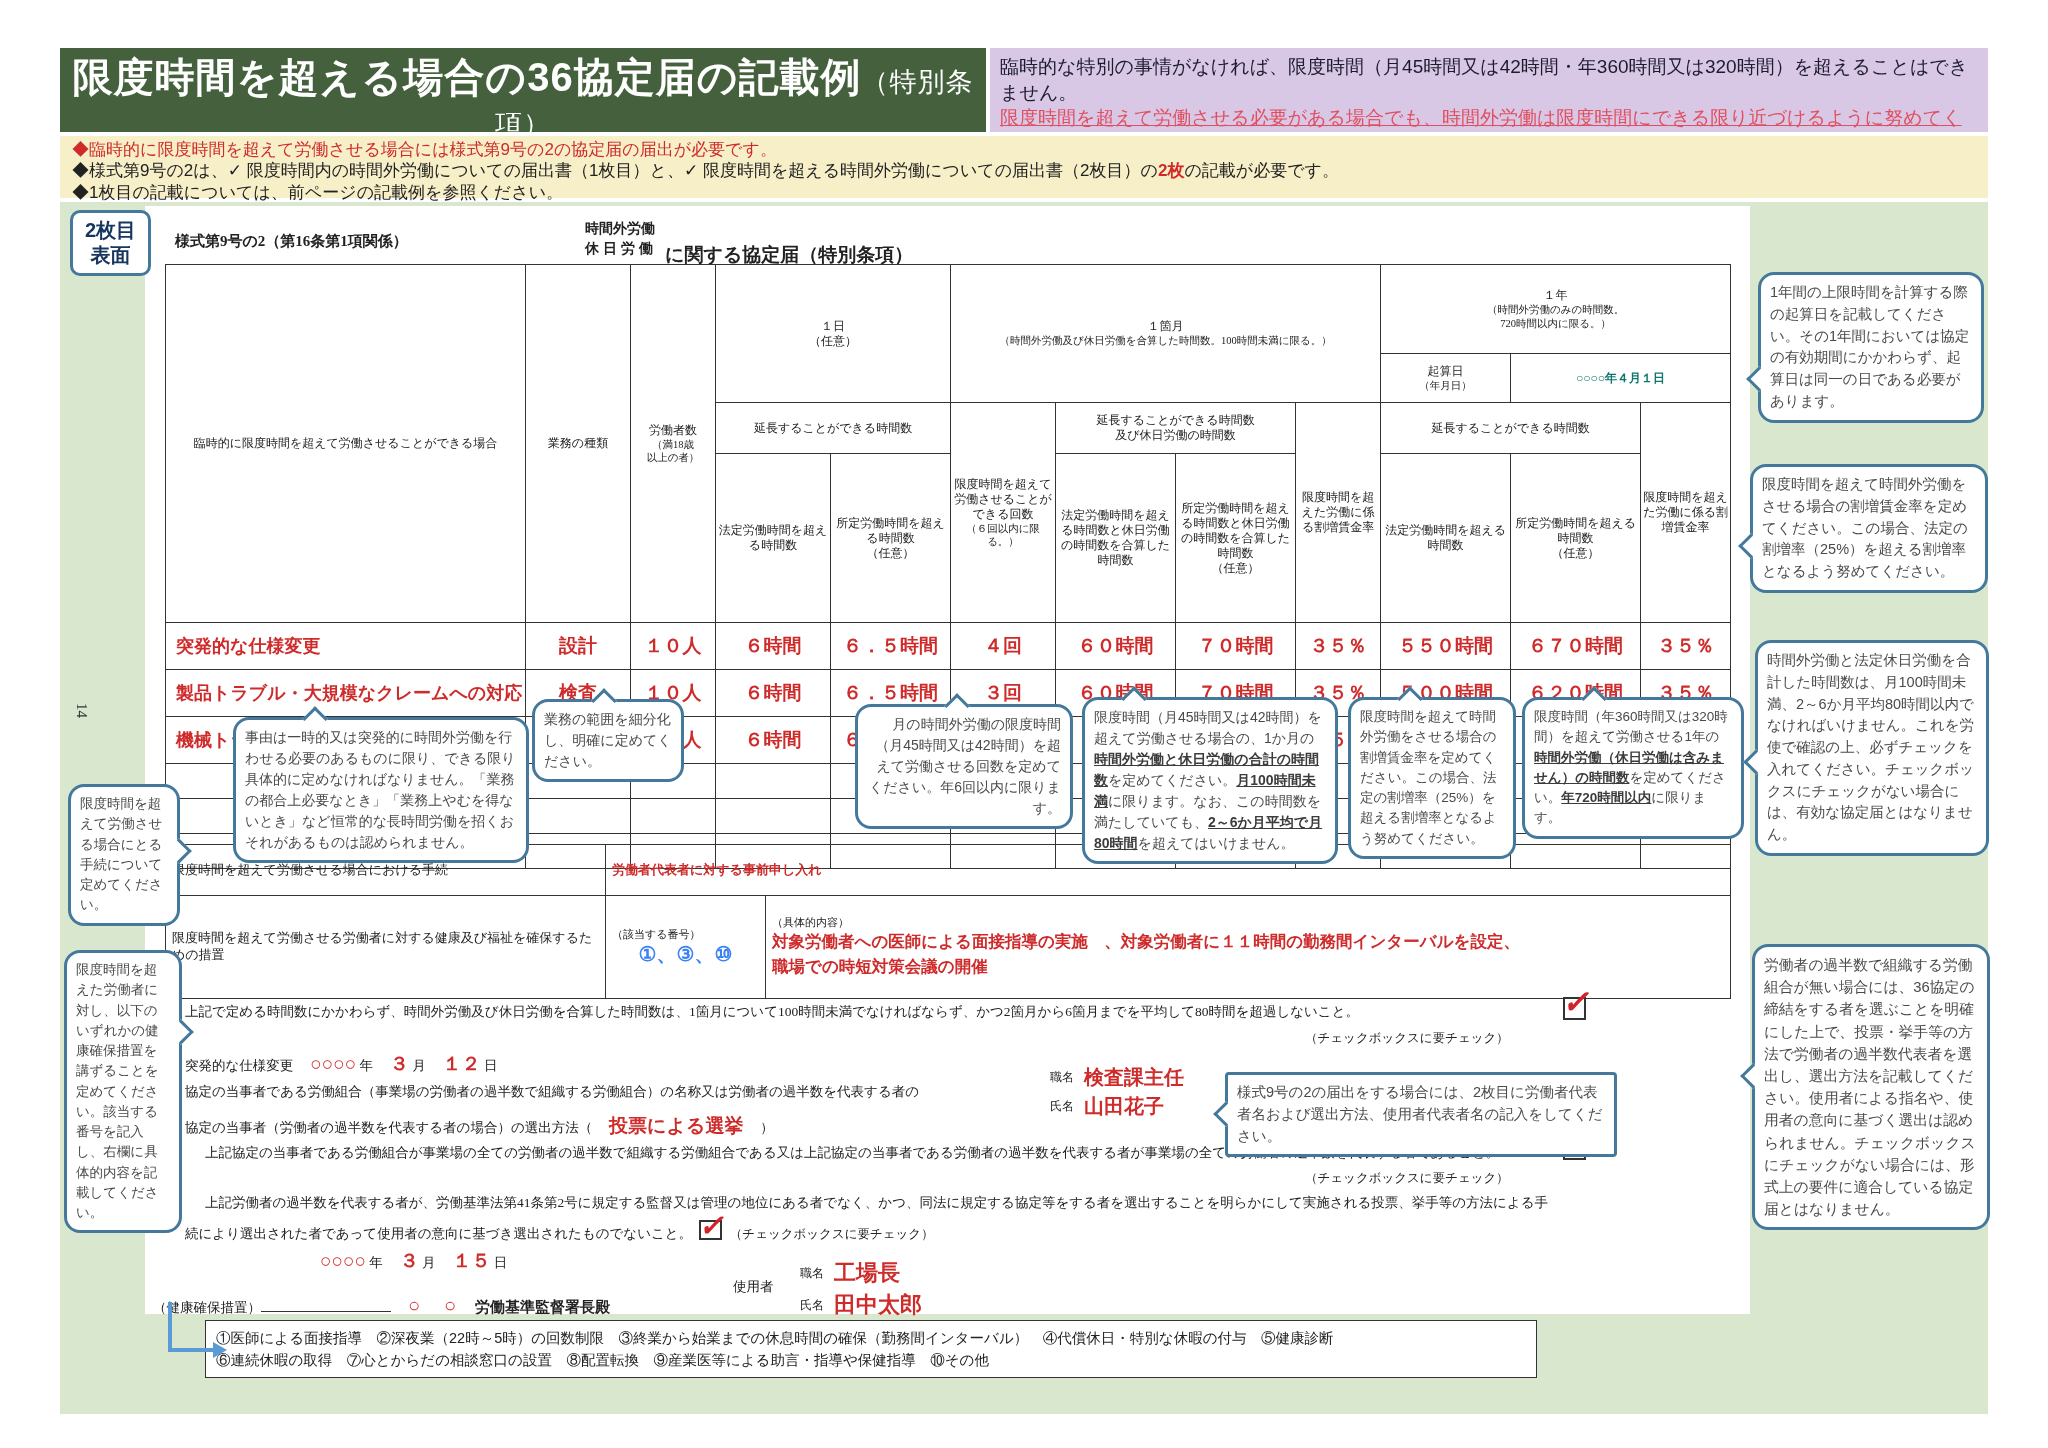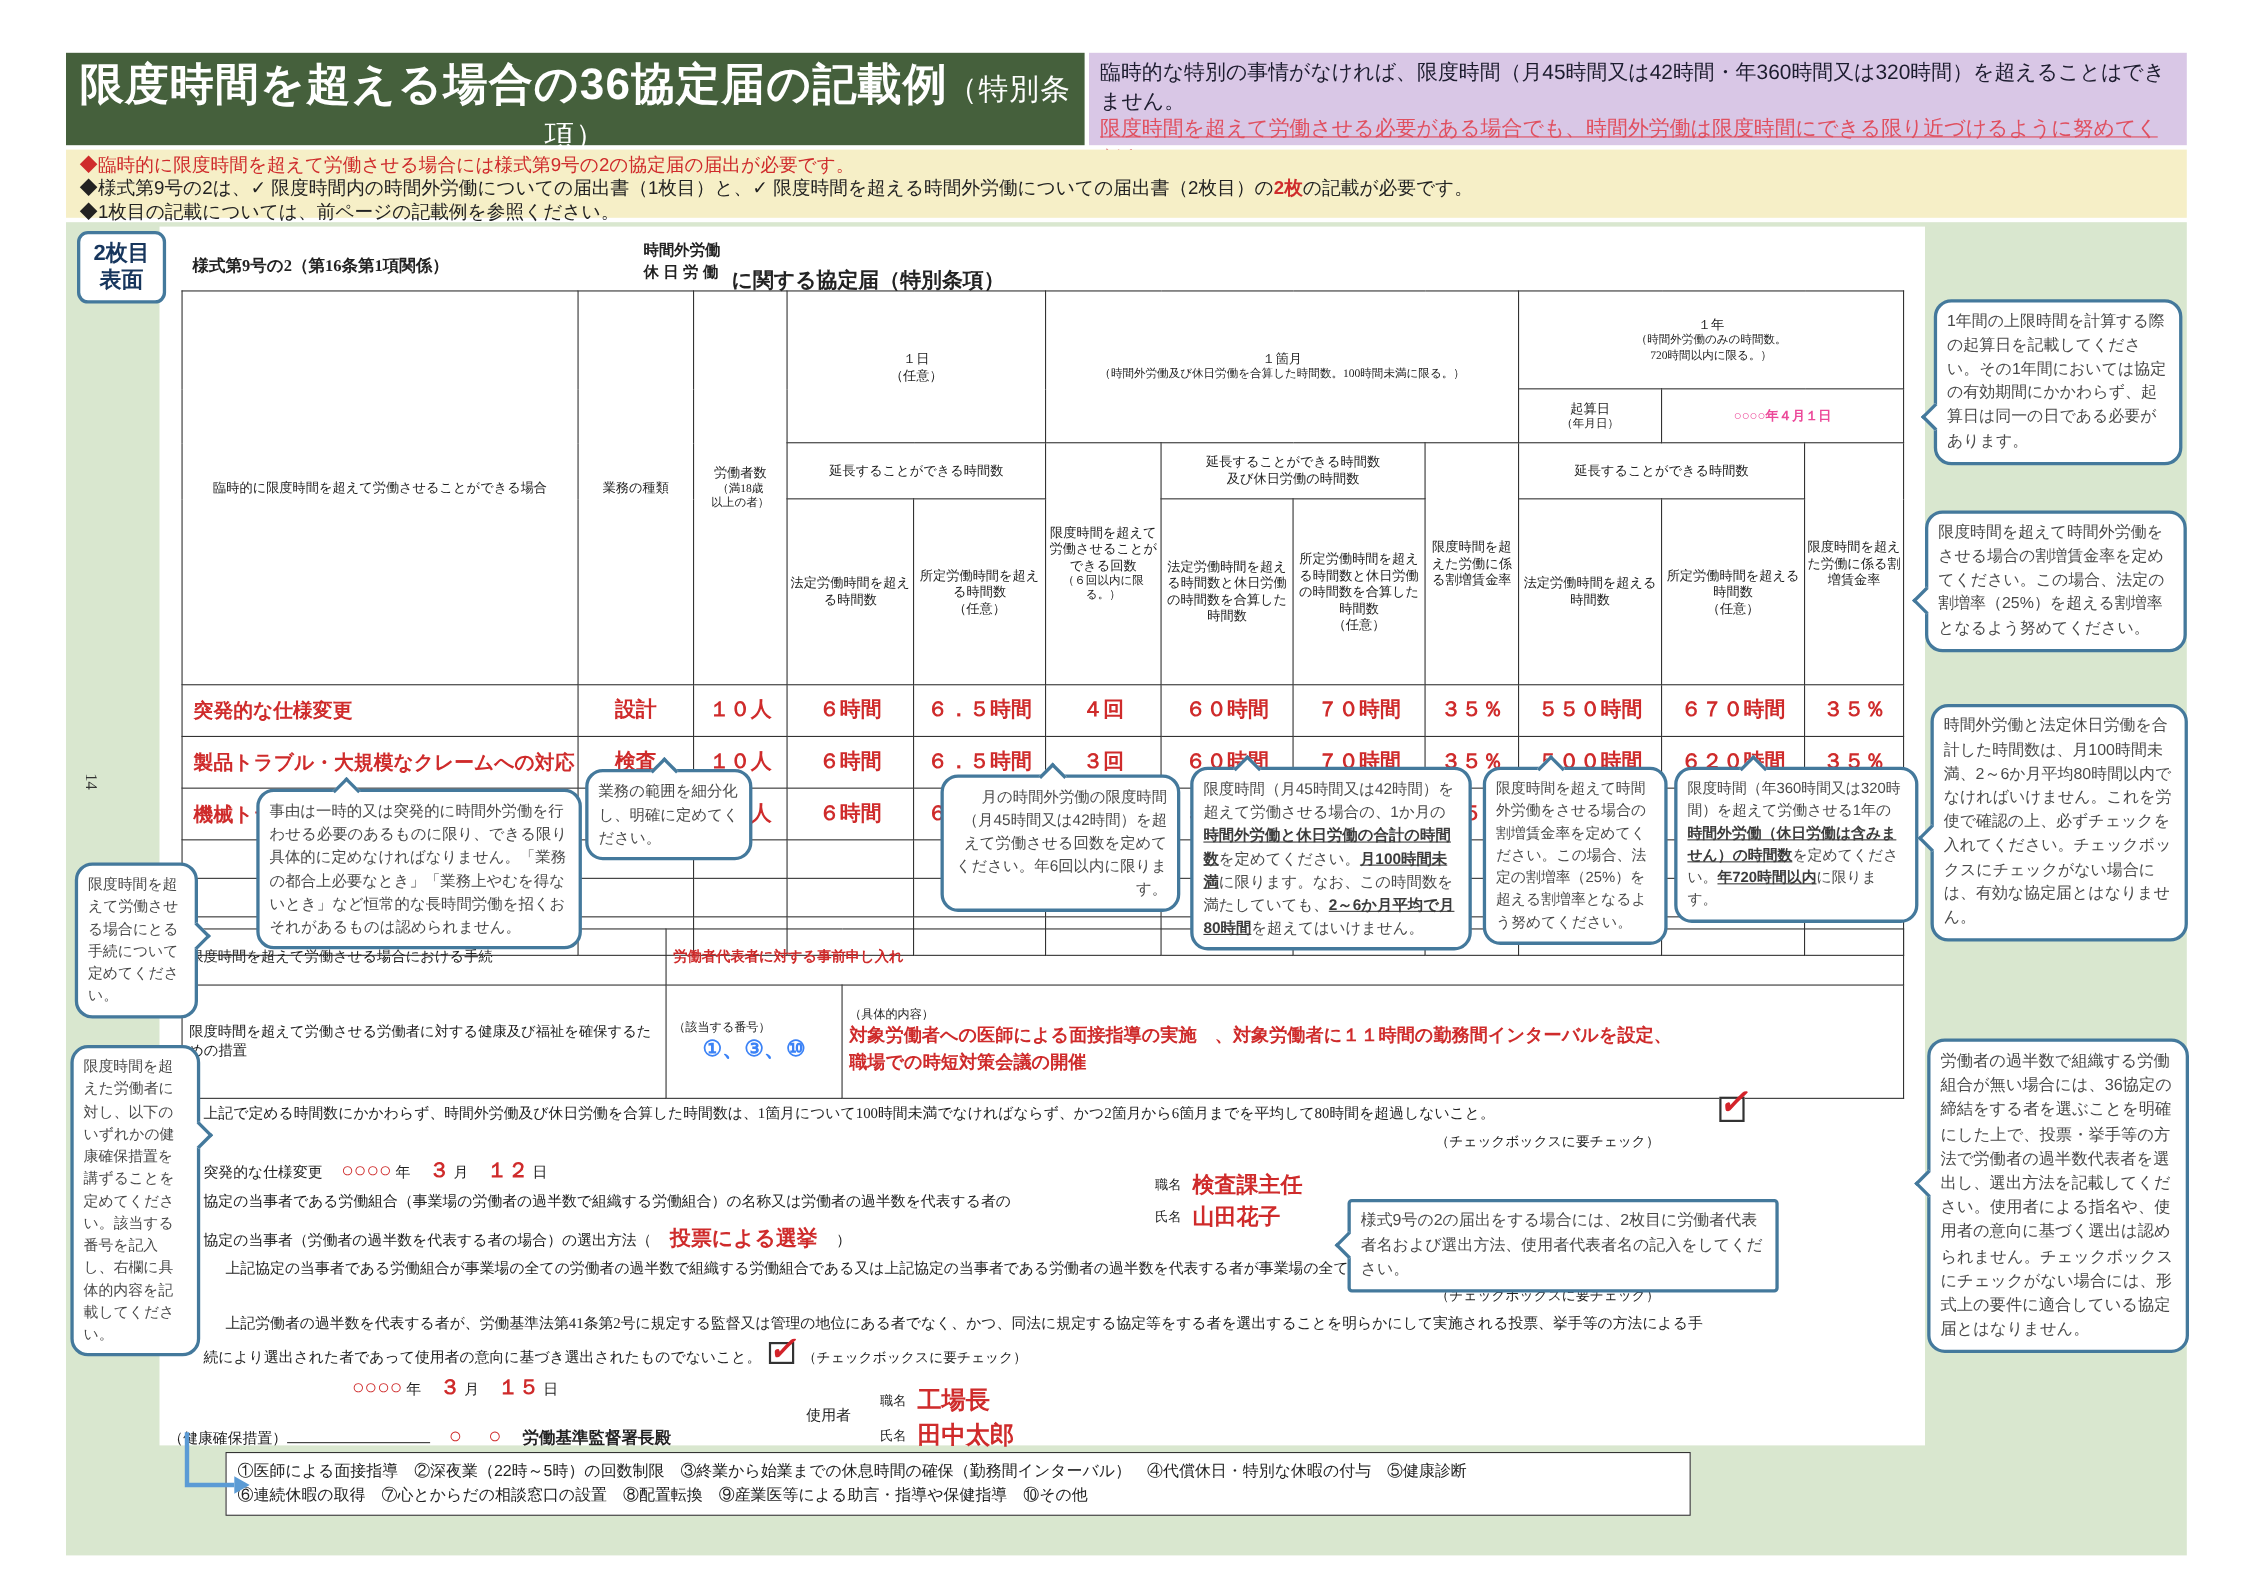--- a/index.html
+++ b/index.html
@@ -35,21 +35,21 @@
   .mtbl td{border:1.5px solid #333;text-align:center;vertical-align:middle;font-size:12px;line-height:1.25;padding:1px 2px;overflow:hidden;}
   .mtbl .sm{font-size:10.5px;}
   .hr1 td{height:86px;border-radius:18px;}
   .hr2 td{height:46px;}
   .hr3 td{height:48px;}
   .hr4 td{height:166px;}
   .dr td{height:44px;}
   .er td{height:32px;}
   .dr .case{ text-align:left;padding-left:10px;font-size:18px;}
   .dr td{color:#cf2b2b;font-family:"Liberation Sans",sans-serif;font-weight:bold;font-size:19px;}
-  .startv{color:#ec4899;font-family:"Liberation Sans",sans-serif;font-weight:bold;font-size:16px;}
+  .startv{color:#0f766e;font-family:"Liberation Sans",sans-serif;font-weight:bold;font-size:16px;}
   
   .ptbl{position:absolute;left:20px;top:638px;width:1565px;}
   .ptbl td{border:1.5px solid #333;vertical-align:middle;font-size:13px;line-height:1.3;padding:2px 6px;}
   .pr1 td{height:46px;}
   .pr2 td{height:98px;}
   .pv{color:#cf2b2b;font-family:"Liberation Sans",sans-serif;font-weight:bold;font-size:19px;}
   .pn{text-align:center;}
   .pn .lbl,.pd .lbl{font-size:11px;text-align:left;}
   .pn .num{color:#3b82f6;font-family:"Liberation Sans",sans-serif;font-weight:bold;font-size:20px;}
   .pd .det{color:#cf2b2b;font-family:"Liberation Sans",sans-serif;font-weight:bold;font-size:16.5px;line-height:1.5;}
@@ -405,21 +405,21 @@
     </div>
     <div class="bubble" style="left:1288px;top:495px;width:168px;font-size:13.5px;">
       <i class="tail" style="left:50px;top:-10px;transform:rotate(135deg);"></i>
       <span>限度時間を超えて時間外労働をさせる場合の割増賃金率を定めてください。この場合、法定の割増率（25%）を超える割増率となるよう努めてください。</span>
     </div>
     <div class="bubble" style="left:1462px;top:495px;width:222px;font-size:13.5px;">
       <i class="tail" style="left:60px;top:-10px;transform:rotate(135deg);"></i>
       <span>限度時間（年360時間又は320時間）を超えて労働させる1年の</span><span class="b">時間外労働（休日労働は含みません）の時間数</span><span>を定めてください。</span><span class="b">年720時間以内</span><span>に限ります。</span>
     </div>
 
-    <div class="bubble" style="left:1165px;top:870px;width:392px;font-size:14.5px;border-radius:4px;margin-top:18px;">
+    <div class="bubble" style="left:1165px;top:870px;width:392px;font-size:14.5px;border-radius:4px;">
       <i class="tail" style="left:-11px;top:30px;transform:rotate(45deg);"></i>
       <span>様式9号の2の届出をする場合には、2枚目に労働者代表者名および選出方法、使用者代表者名の記入をしてください。</span>
     </div>
 
     <div class="bubble" style="left:1698px;top:70px;width:226px;">
       <i class="tail" style="left:-11px;top:95px;transform:rotate(45deg);"></i>
       <span>1年間の上限時間を計算する際の起算日を記載してください。その1年間においては協定の有効期間にかかわらず、起算日は同一の日である必要があります。</span>
     </div>
     <div class="bubble" style="left:1690px;top:262px;width:238px;">
       <i class="tail" style="left:-11px;top:70px;transform:rotate(45deg);"></i>

